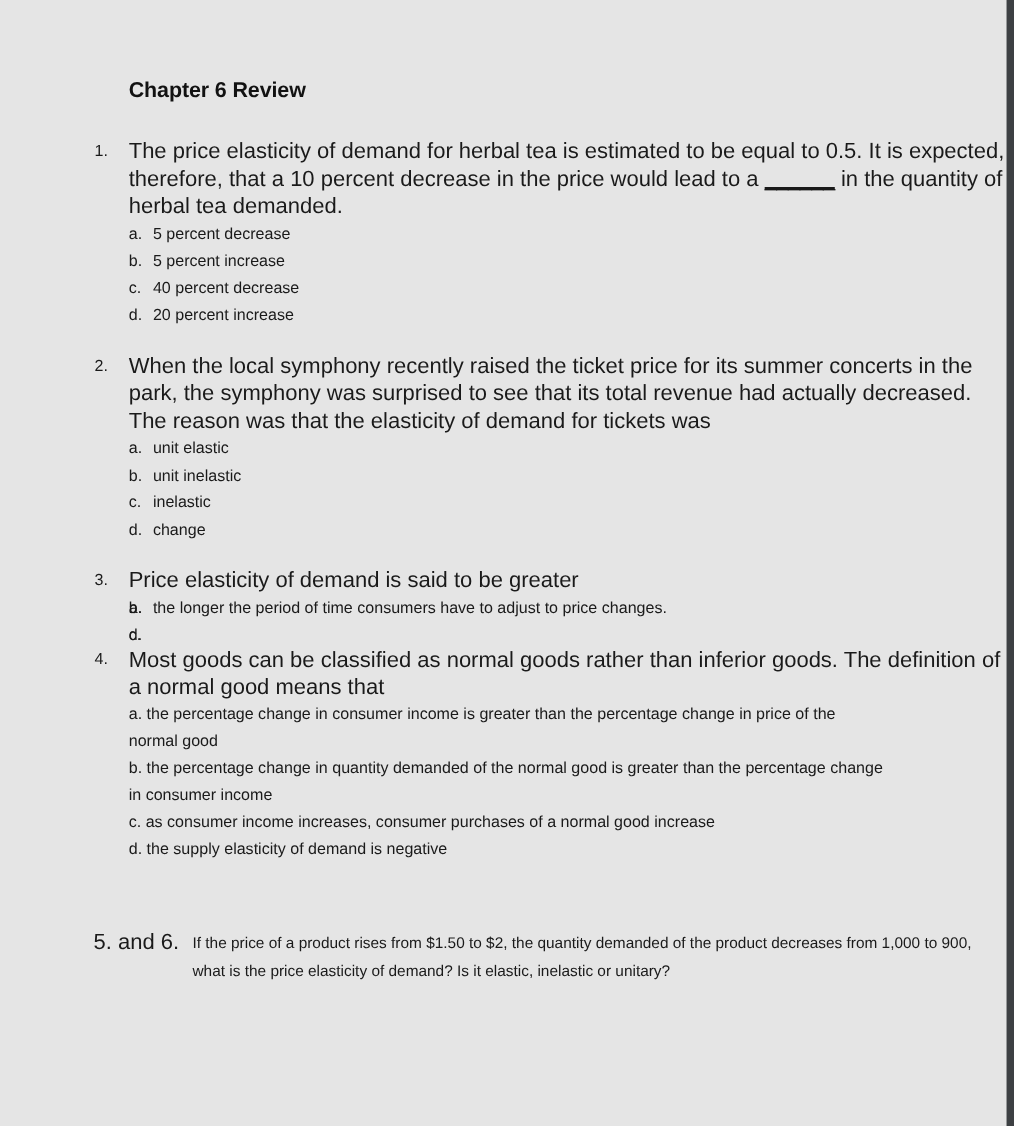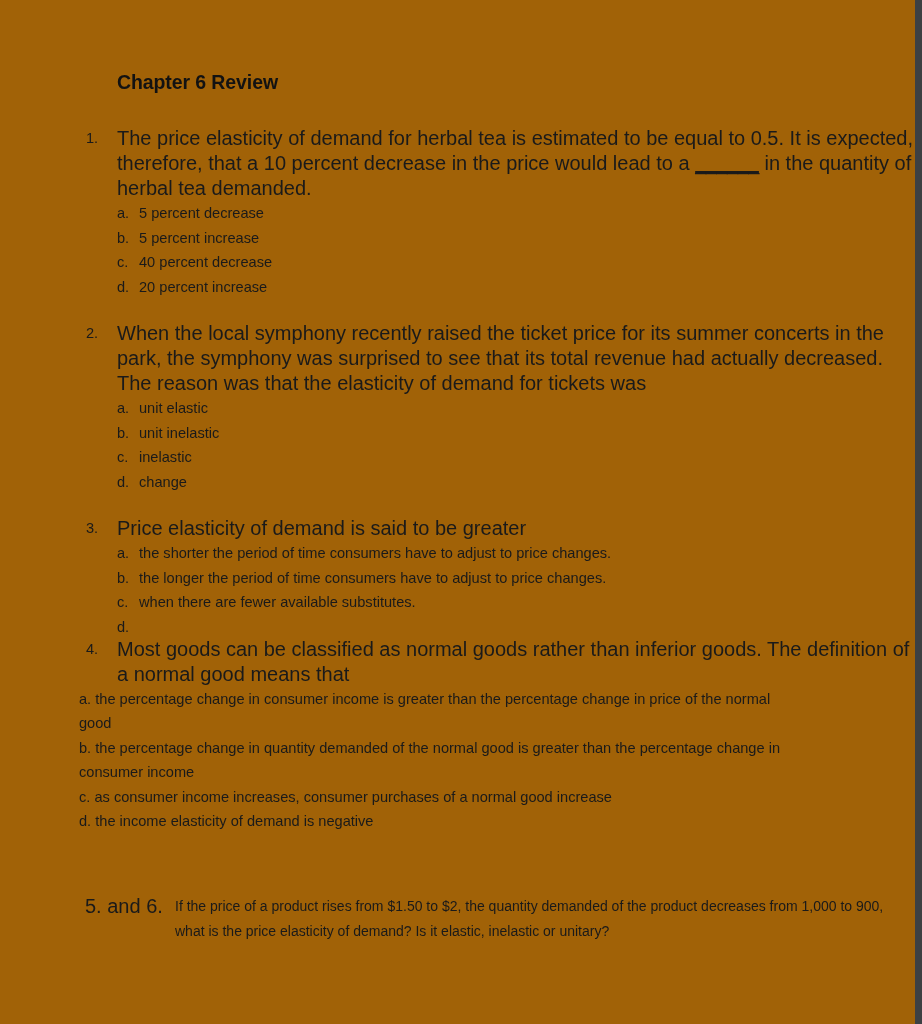--- a/index.html
+++ b/index.html
@@ -26,21 +26,21 @@
     height: 1024px;
     background: #3d4043;
   }
 
   .page {
     position: absolute;
     top: 0;
     left: 0;
     width: 915px;
     height: 1024px;
-    background: #a16207;
+    background: #e5e5e5;
   }
 
   .doc-title {
     position: absolute;
     left: 117px;
     top: 71px;
     font-size: 19.5px;
     font-weight: bold;
     letter-spacing: -0.1px;
     color: #121212;
@@ -101,21 +101,21 @@
     position: absolute;
     left: 117px;
     top: 0;
     width: 20px;
     font-size: 14.6px;
     line-height: 24.5px;
   }
 
   
   .options.flush .option {
-    padding-left: 79px;
+    padding-left: 117px;
     padding-right: 110px;
     text-indent: 0;
   }
   .options.flush .option .opt-letter {
     position: static;
     display: inline;
     width: auto;
   }
 
   
@@ -177,37 +177,37 @@
         <li class="option"><span class="opt-letter">d.</span><span>change</span></li>
       </ul>
     </div>
 
     <div class="question">
       <div class="q-row">
         <span class="q-number">3.</span>
         <span class="q-text">Price elasticity of demand is said to be greater</span>
       </div>
       <ul class="options">
-        <li class="option"><span class="opt-letter">a.</span><span>the shorter the period of time consumers have to adjust to price changes.</span></li>
+        <li class="option"><span class="opt-letter">a.</span></li>
         <li class="option"><span class="opt-letter">b.</span><span>the longer the period of time consumers have to adjust to price changes.</span></li>
-        <li class="option"><span class="opt-letter">c.</span><span>when there are fewer available substitutes.</span></li>
+        <li class="option"><span class="opt-letter">c.</span></li>
         <li class="option"><span class="opt-letter">d.</span></li>
       </ul>
     </div>
 
     <div class="question">
       <div class="q-row">
         <span class="q-number">4.</span>
         <span class="q-text wide">Most goods can be classified as normal goods rather than inferior goods.  The definition of a normal good means that</span>
       </div>
       <ul class="options flush">
         <li class="option"><span class="opt-letter">a.</span>&nbsp;<span>the percentage change in consumer income is greater than the percentage change in price of the normal good</span></li>
         <li class="option"><span class="opt-letter">b.</span>&nbsp;<span>the percentage change in quantity demanded of the normal good is greater than the percentage change in consumer income</span></li>
         <li class="option"><span class="opt-letter">c.</span>&nbsp;<span>as consumer income increases, consumer purchases of a normal good increase</span></li>
-        <li class="option"><span class="opt-letter">d.</span>&nbsp;<span>the income elasticity of demand is negative</span></li>
+        <li class="option"><span class="opt-letter">d.</span>&nbsp;<span>the supply elasticity of demand is negative</span></li>
       </ul>
     </div>
 
     <div class="final-item">
       <span class="final-label">5. and 6.</span>
       <span class="final-text">If the price of  a product rises from $1.50 to $2, the quantity demanded of the product decreases from 1,000 to 900, what is the price elasticity of demand?  Is it elastic, inelastic or unitary?</span>
     </div>
 
   </div>
 </div>

